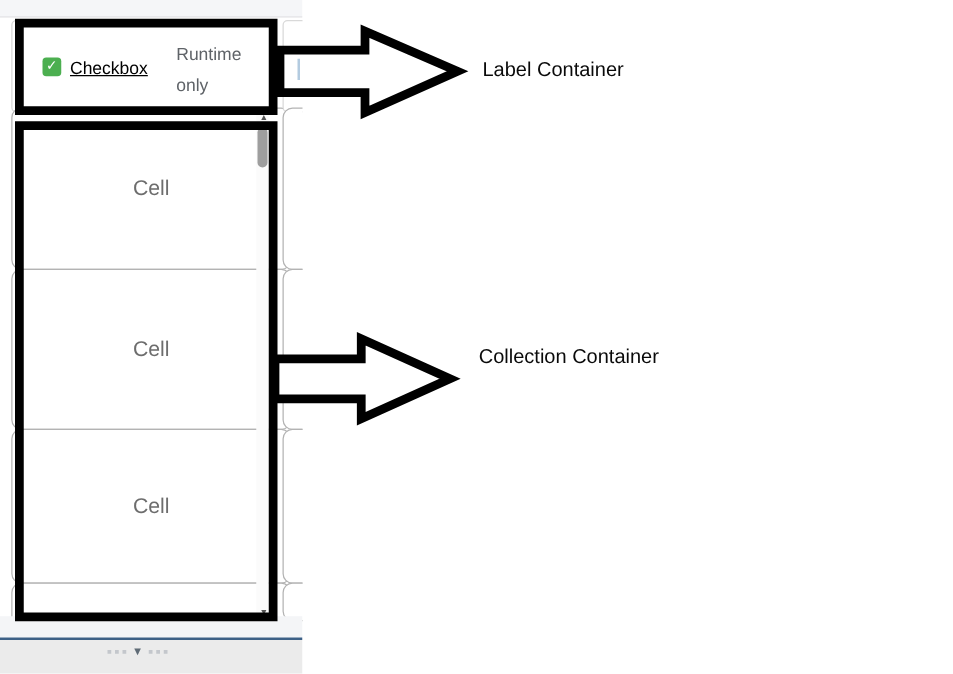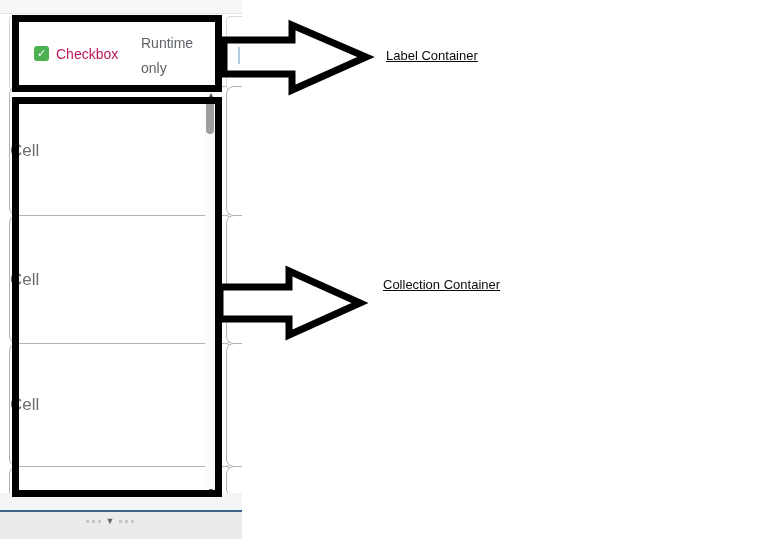--- a/index.html
+++ b/index.html
@@ -12,26 +12,26 @@
 
   
   #app-panel{left:0;top:0;width:242px;height:539px;background:#ffffff;overflow:hidden;}
 
   #top-strip{left:0;top:0;width:242px;height:14px;background:#f5f6f8;border-bottom:1px solid #e3e4e6;}
 
   
   #label-element{left:9px;top:16px;width:209px;height:74px;background:#fff;border:1px solid #d6d6d6;border-radius:4px;}
   #checkbox-box{left:24px;top:29px;width:15px;height:15px;background:#4caf50;border-radius:3px;
     color:#fff;font-size:11px;line-height:15px;text-align:center;font-weight:bold;}
-  #checkbox-label{left:46px;top:30px;height:15px;line-height:15px;font-size:14px;color:#be185d;white-space:nowrap;}
+  #checkbox-label{left:46px;top:30px;height:15px;line-height:15px;font-size:14px;color:#000000;white-space:nowrap;text-decoration:underline;}
   #runtime-label{left:131px;top:14px;width:62px;font-size:14px;line-height:25px;color:#5f6368;}
 
   
   .cell{left:9px;width:224px;background:#fff;border:1px solid #b3b3b3;border-radius:8px;
-    color:#6d6d6d;font-size:17px;display:flex;align-items:center;}
+    color:#6d6d6d;font-size:17px;display:flex;align-items:center;justify-content:center;}
   #cell-1{top:86px;height:130px;}
   #cell-2{top:215px;height:129px;}
   #cell-3{top:343px;height:124px;}
   #cell-4{top:466px;height:31px;border-radius:8px 8px 0 0;}
 
   
   #v-scrollbar{left:205px;top:88px;width:10px;height:409px;background:#fbfbfb;}
   #scroll-up{left:207px;top:91px;width:8px;height:8px;font-size:7px;line-height:8px;color:#555;text-align:center;}
   #scroll-down{left:207px;top:487px;width:8px;height:8px;font-size:7px;line-height:8px;color:#555;text-align:center;}
   #scroll-thumb{left:206px;top:102px;width:8px;height:32px;background:#9e9e9e;border-radius:4px;}
@@ -53,21 +53,21 @@
   #splitter{left:80px;top:515px;width:60px;height:12px;display:flex;align-items:center;justify-content:center;gap:3px;cursor:pointer;}
   .dot{width:3px;height:3px;background:#c4c7cc;}
   #splitter-arrow{font-size:9px;line-height:10px;color:#5f6b76;margin:0 2px;}
 
   
   .anno-box{border:7px solid #000;background:transparent;z-index:10;}
   #anno-box-label{left:12px;top:15px;width:210px;height:77px;}
   #anno-box-collection{left:12px;top:97px;width:210px;height:400px;}
 
   #arrow-svg{left:0;top:0;width:762px;height:539px;z-index:11;pointer-events:none;}
-  .anno-text{z-index:11;font-size:13px;color:#0a0a0a;white-space:nowrap;text-decoration:underline;}
+  .anno-text{z-index:11;font-size:16px;color:#0a0a0a;white-space:nowrap;}
   #anno-text-label{left:386px;top:48px;}
   #anno-text-collection{left:383px;top:277px;}
 
   #text-cursor{left:238px;top:47px;width:2px;height:17px;background:#b3cbe0;z-index:12;}
 </style>
 </head>
 <body>
 
 <div id="app-panel" class="abs">
 

